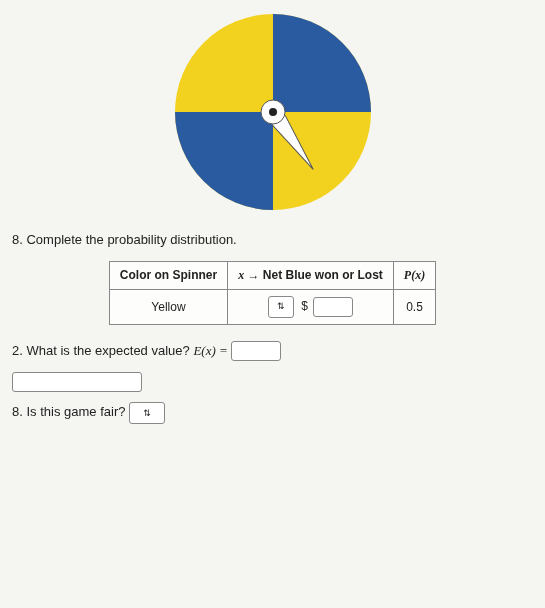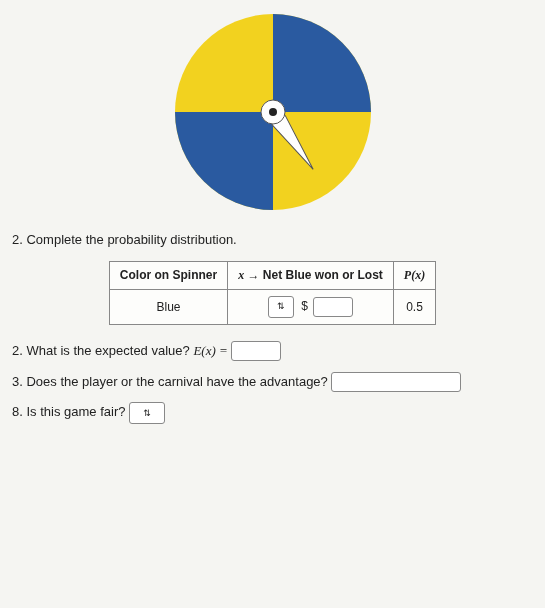--- a/index.html
+++ b/index.html
@@ -105,56 +105,55 @@
 
       <g transform="rotate(55 100 100)">
         <polygon points="100,100 110,92 170,100 110,108" fill="#fefefe" stroke="#555" stroke-width="1"></polygon>
       </g>
       <circle cx="100" cy="100" r="12" fill="#fefefe" stroke="#555" stroke-width="1"></circle>
       <circle cx="100" cy="100" r="4" fill="#222"></circle>
     </svg>
   </div>
 </div>
 
-<div class="question">2. Complete the probability distribution.</div>
+<div class="question">8. Complete the probability distribution.</div>
 
 <div class="table-wrap">
   <table>
     <tbody>
         <tr>
       <th>Color on Spinner</th>
       <th>
         <span class="italic-math">x</span>
         <span>→</span>
         <span>Net Blue won or Lost</span>
       </th>
       <th>
         <span class="italic-math">P(x)</span>
       </th>
     </tr>
     <tr>
-      <td>Blue</td>
+      <td>Yellow</td>
       <td class="cell-inputs">
         <span class="mini-select">⇅</span>
         <span class="dollar">$</span>
         <input class="mini-input" type="text" style="">
       </td>
       <td>0.5</td>
     </tr>
   </tbody>
     </table>
 </div>
 
 <div class="question">
   <span>2. What is the expected value? </span>
   <span class="italic-math">E(x) =</span>
   <input class="mini-input" style="width: 50px;" type="text">
 </div>
 
 <div class="question">
-  <span>3. Does the player or the carnival have the advantage?</span>
   <input class="long-input" type="text" style="">
 </div>
 
 <div class="question">
   <span>8. Is this game fair?</span>
   <span class="mini-select" style="width:34px">⇅</span>
 </div>
 
 </body></html>

